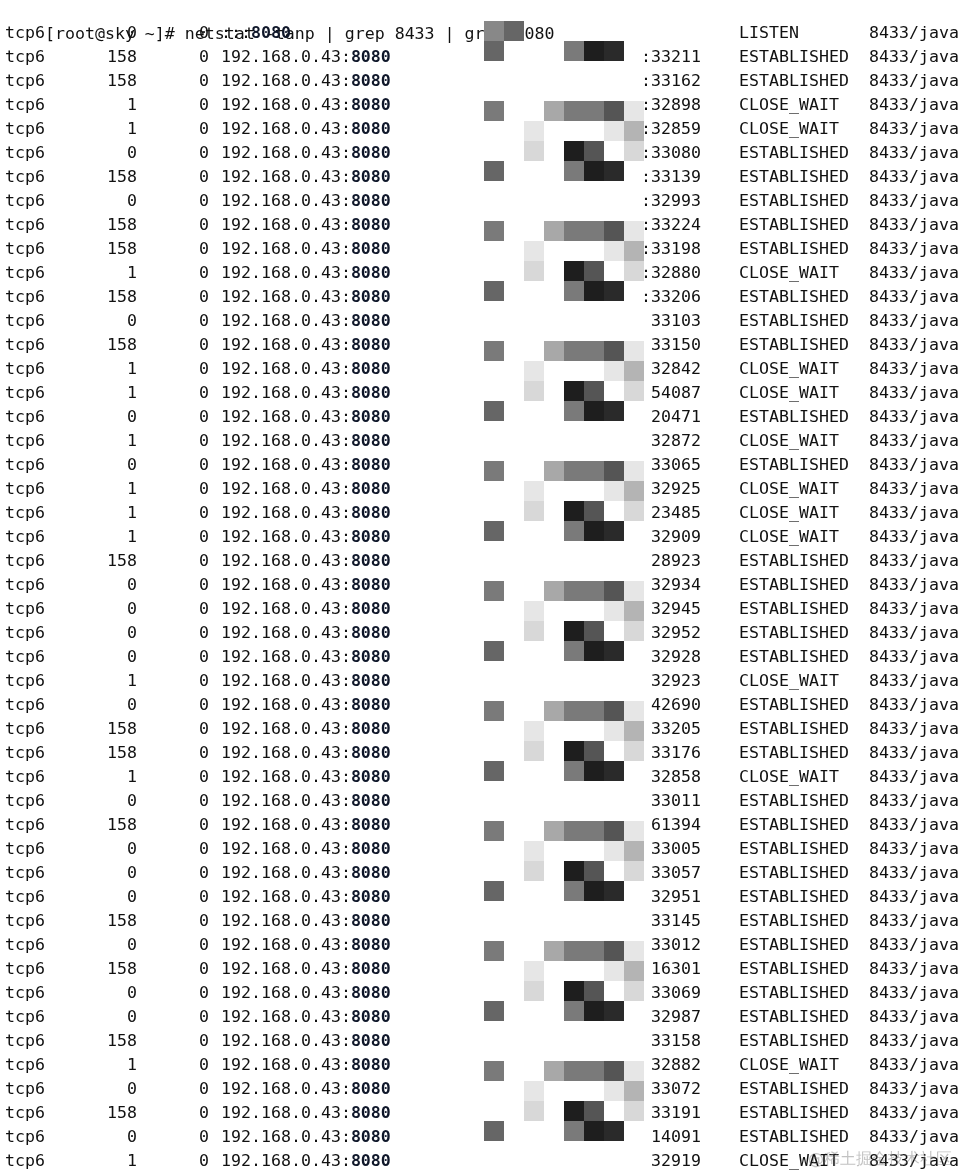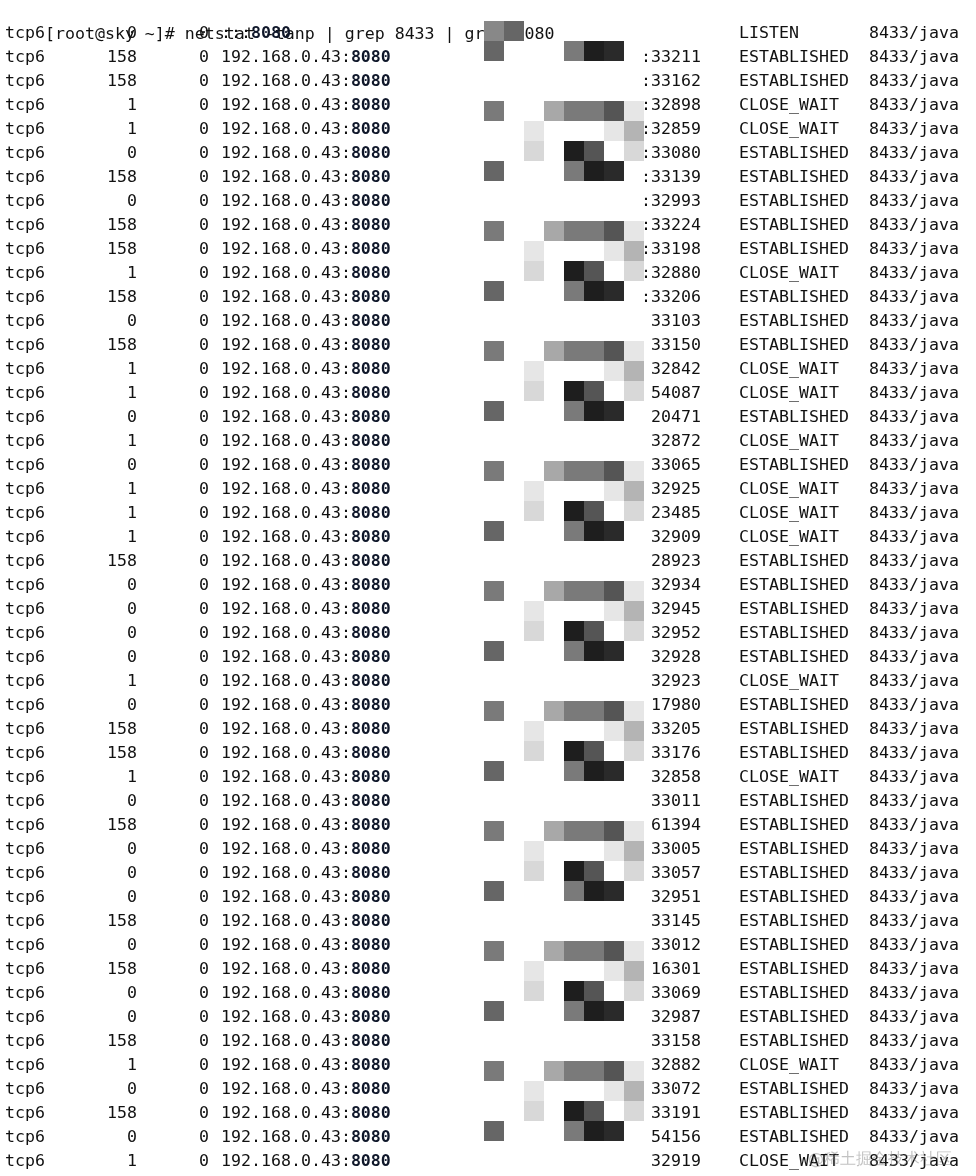--- a/index.html
+++ b/index.html
@@ -50,39 +50,39 @@
       <div class="line" style="top: 453px; width: 971px;"><span class="c proto">tcp6</span><span class="c recv">0</span><span class="c send">0</span><span class="c local"><span>192.168.0.43:</span><span class="port">8080</span></span><span class="c foreign">33065</span><span class="c state">ESTABLISHED</span><span class="c pid">8433/java</span></div>
       <div class="line" style="top: 477px; width: 971px;"><span class="c proto">tcp6</span><span class="c recv">1</span><span class="c send">0</span><span class="c local"><span>192.168.0.43:</span><span class="port">8080</span></span><span class="c foreign">32925</span><span class="c state">CLOSE_WAIT</span><span class="c pid">8433/java</span></div>
       <div class="line" style="top: 501px; width: 971px;"><span class="c proto">tcp6</span><span class="c recv">1</span><span class="c send">0</span><span class="c local"><span>192.168.0.43:</span><span class="port">8080</span></span><span class="c foreign">23485</span><span class="c state">CLOSE_WAIT</span><span class="c pid">8433/java</span></div>
       <div class="line" style="top: 525px; width: 971px;"><span class="c proto">tcp6</span><span class="c recv">1</span><span class="c send">0</span><span class="c local"><span>192.168.0.43:</span><span class="port">8080</span></span><span class="c foreign">32909</span><span class="c state">CLOSE_WAIT</span><span class="c pid">8433/java</span></div>
       <div class="line" style="top: 549px; width: 971px;"><span class="c proto">tcp6</span><span class="c recv">158</span><span class="c send">0</span><span class="c local"><span>192.168.0.43:</span><span class="port">8080</span></span><span class="c foreign">28923</span><span class="c state">ESTABLISHED</span><span class="c pid">8433/java</span></div>
       <div class="line" style="top: 573px; width: 971px;"><span class="c proto">tcp6</span><span class="c recv">0</span><span class="c send">0</span><span class="c local"><span>192.168.0.43:</span><span class="port">8080</span></span><span class="c foreign">32934</span><span class="c state">ESTABLISHED</span><span class="c pid">8433/java</span></div>
       <div class="line" style="top: 597px; width: 971px;"><span class="c proto">tcp6</span><span class="c recv">0</span><span class="c send">0</span><span class="c local"><span>192.168.0.43:</span><span class="port">8080</span></span><span class="c foreign">32945</span><span class="c state">ESTABLISHED</span><span class="c pid">8433/java</span></div>
       <div class="line" style="top: 621px; width: 971px;"><span class="c proto">tcp6</span><span class="c recv">0</span><span class="c send">0</span><span class="c local"><span>192.168.0.43:</span><span class="port">8080</span></span><span class="c foreign">32952</span><span class="c state">ESTABLISHED</span><span class="c pid">8433/java</span></div>
       <div class="line" style="top: 645px; width: 971px;"><span class="c proto">tcp6</span><span class="c recv">0</span><span class="c send">0</span><span class="c local"><span>192.168.0.43:</span><span class="port">8080</span></span><span class="c foreign">32928</span><span class="c state">ESTABLISHED</span><span class="c pid">8433/java</span></div>
       <div class="line" style="top: 669px; width: 971px;"><span class="c proto">tcp6</span><span class="c recv">1</span><span class="c send">0</span><span class="c local"><span>192.168.0.43:</span><span class="port">8080</span></span><span class="c foreign">32923</span><span class="c state">CLOSE_WAIT</span><span class="c pid">8433/java</span></div>
-      <div class="line" style="top: 693px; width: 971px;"><span class="c proto">tcp6</span><span class="c recv">0</span><span class="c send">0</span><span class="c local"><span>192.168.0.43:</span><span class="port">8080</span></span><span class="c foreign">17980</span><span class="c state">ESTABLISHED</span><span class="c pid">8433/java</span></div>
+      <div class="line" style="top: 693px; width: 971px;"><span class="c proto">tcp6</span><span class="c recv">0</span><span class="c send">0</span><span class="c local"><span>192.168.0.43:</span><span class="port">8080</span></span><span class="c foreign">42690</span><span class="c state">ESTABLISHED</span><span class="c pid">8433/java</span></div>
       <div class="line" style="top: 717px; width: 971px;"><span class="c proto">tcp6</span><span class="c recv">158</span><span class="c send">0</span><span class="c local"><span>192.168.0.43:</span><span class="port">8080</span></span><span class="c foreign">33205</span><span class="c state">ESTABLISHED</span><span class="c pid">8433/java</span></div>
       <div class="line" style="top: 741px; width: 971px;"><span class="c proto">tcp6</span><span class="c recv">158</span><span class="c send">0</span><span class="c local"><span>192.168.0.43:</span><span class="port">8080</span></span><span class="c foreign">33176</span><span class="c state">ESTABLISHED</span><span class="c pid">8433/java</span></div>
       <div class="line" style="top: 765px; width: 971px;"><span class="c proto">tcp6</span><span class="c recv">1</span><span class="c send">0</span><span class="c local"><span>192.168.0.43:</span><span class="port">8080</span></span><span class="c foreign">32858</span><span class="c state">CLOSE_WAIT</span><span class="c pid">8433/java</span></div>
       <div class="line" style="top: 789px; width: 971px;"><span class="c proto">tcp6</span><span class="c recv">0</span><span class="c send">0</span><span class="c local"><span>192.168.0.43:</span><span class="port">8080</span></span><span class="c foreign">33011</span><span class="c state">ESTABLISHED</span><span class="c pid">8433/java</span></div>
       <div class="line" style="top: 813px; width: 971px;"><span class="c proto">tcp6</span><span class="c recv">158</span><span class="c send">0</span><span class="c local"><span>192.168.0.43:</span><span class="port">8080</span></span><span class="c foreign">61394</span><span class="c state">ESTABLISHED</span><span class="c pid">8433/java</span></div>
       <div class="line" style="top: 837px; width: 971px;"><span class="c proto">tcp6</span><span class="c recv">0</span><span class="c send">0</span><span class="c local"><span>192.168.0.43:</span><span class="port">8080</span></span><span class="c foreign">33005</span><span class="c state">ESTABLISHED</span><span class="c pid">8433/java</span></div>
       <div class="line" style="top: 861px; width: 971px;"><span class="c proto">tcp6</span><span class="c recv">0</span><span class="c send">0</span><span class="c local"><span>192.168.0.43:</span><span class="port">8080</span></span><span class="c foreign">33057</span><span class="c state">ESTABLISHED</span><span class="c pid">8433/java</span></div>
       <div class="line" style="top: 885px; width: 971px;"><span class="c proto">tcp6</span><span class="c recv">0</span><span class="c send">0</span><span class="c local"><span>192.168.0.43:</span><span class="port">8080</span></span><span class="c foreign">32951</span><span class="c state">ESTABLISHED</span><span class="c pid">8433/java</span></div>
       <div class="line" style="top: 909px; width: 971px;"><span class="c proto">tcp6</span><span class="c recv">158</span><span class="c send">0</span><span class="c local"><span>192.168.0.43:</span><span class="port">8080</span></span><span class="c foreign">33145</span><span class="c state">ESTABLISHED</span><span class="c pid">8433/java</span></div>
       <div class="line" style="top: 933px; width: 971px;"><span class="c proto">tcp6</span><span class="c recv">0</span><span class="c send">0</span><span class="c local"><span>192.168.0.43:</span><span class="port">8080</span></span><span class="c foreign">33012</span><span class="c state">ESTABLISHED</span><span class="c pid">8433/java</span></div>
       <div class="line" style="top: 957px; width: 971px;"><span class="c proto">tcp6</span><span class="c recv">158</span><span class="c send">0</span><span class="c local"><span>192.168.0.43:</span><span class="port">8080</span></span><span class="c foreign">16301</span><span class="c state">ESTABLISHED</span><span class="c pid">8433/java</span></div>
       <div class="line" style="top: 981px; width: 971px;"><span class="c proto">tcp6</span><span class="c recv">0</span><span class="c send">0</span><span class="c local"><span>192.168.0.43:</span><span class="port">8080</span></span><span class="c foreign">33069</span><span class="c state">ESTABLISHED</span><span class="c pid">8433/java</span></div>
       <div class="line" style="top: 1005px; width: 971px;"><span class="c proto">tcp6</span><span class="c recv">0</span><span class="c send">0</span><span class="c local"><span>192.168.0.43:</span><span class="port">8080</span></span><span class="c foreign">32987</span><span class="c state">ESTABLISHED</span><span class="c pid">8433/java</span></div>
       <div class="line" style="top: 1029px; width: 971px;"><span class="c proto">tcp6</span><span class="c recv">158</span><span class="c send">0</span><span class="c local"><span>192.168.0.43:</span><span class="port">8080</span></span><span class="c foreign">33158</span><span class="c state">ESTABLISHED</span><span class="c pid">8433/java</span></div>
       <div class="line" style="top: 1053px; width: 971px;"><span class="c proto">tcp6</span><span class="c recv">1</span><span class="c send">0</span><span class="c local"><span>192.168.0.43:</span><span class="port">8080</span></span><span class="c foreign">32882</span><span class="c state">CLOSE_WAIT</span><span class="c pid">8433/java</span></div>
       <div class="line" style="top: 1077px; width: 971px;"><span class="c proto">tcp6</span><span class="c recv">0</span><span class="c send">0</span><span class="c local"><span>192.168.0.43:</span><span class="port">8080</span></span><span class="c foreign">33072</span><span class="c state">ESTABLISHED</span><span class="c pid">8433/java</span></div>
       <div class="line" style="top: 1101px; width: 971px;"><span class="c proto">tcp6</span><span class="c recv">158</span><span class="c send">0</span><span class="c local"><span>192.168.0.43:</span><span class="port">8080</span></span><span class="c foreign">33191</span><span class="c state">ESTABLISHED</span><span class="c pid">8433/java</span></div>
-      <div class="line" style="top: 1125px; width: 971px;"><span class="c proto">tcp6</span><span class="c recv">0</span><span class="c send">0</span><span class="c local"><span>192.168.0.43:</span><span class="port">8080</span></span><span class="c foreign">54156</span><span class="c state">ESTABLISHED</span><span class="c pid">8433/java</span></div>
+      <div class="line" style="top: 1125px; width: 971px;"><span class="c proto">tcp6</span><span class="c recv">0</span><span class="c send">0</span><span class="c local"><span>192.168.0.43:</span><span class="port">8080</span></span><span class="c foreign">14091</span><span class="c state">ESTABLISHED</span><span class="c pid">8433/java</span></div>
       <div class="line" style="top: 1149px; width: 971px;"><span class="c proto">tcp6</span><span class="c recv">1</span><span class="c send">0</span><span class="c local"><span>192.168.0.43:</span><span class="port">8080</span></span><span class="c foreign">32919</span><span class="c state">CLOSE_WAIT</span><span class="c pid">8433/java</span></div>
     </div>
 </div>
 
 <div class="mosaic" id="mosaic">
     <div class="blk" style="left: 0px; top: 21px; background: rgb(136, 136, 136);"></div>
     <div class="blk" style="left: 20px; top: 21px; background: rgb(102, 102, 102);"></div>
     <div class="blk" style="left: 0px; top: 41px; background: rgb(102, 102, 102);"></div>
     <div class="blk" style="left: 80px; top: 41px; background: rgb(122, 122, 122);"></div>
     <div class="blk" style="left: 100px; top: 41px; background: rgb(30, 30, 30);"></div>

